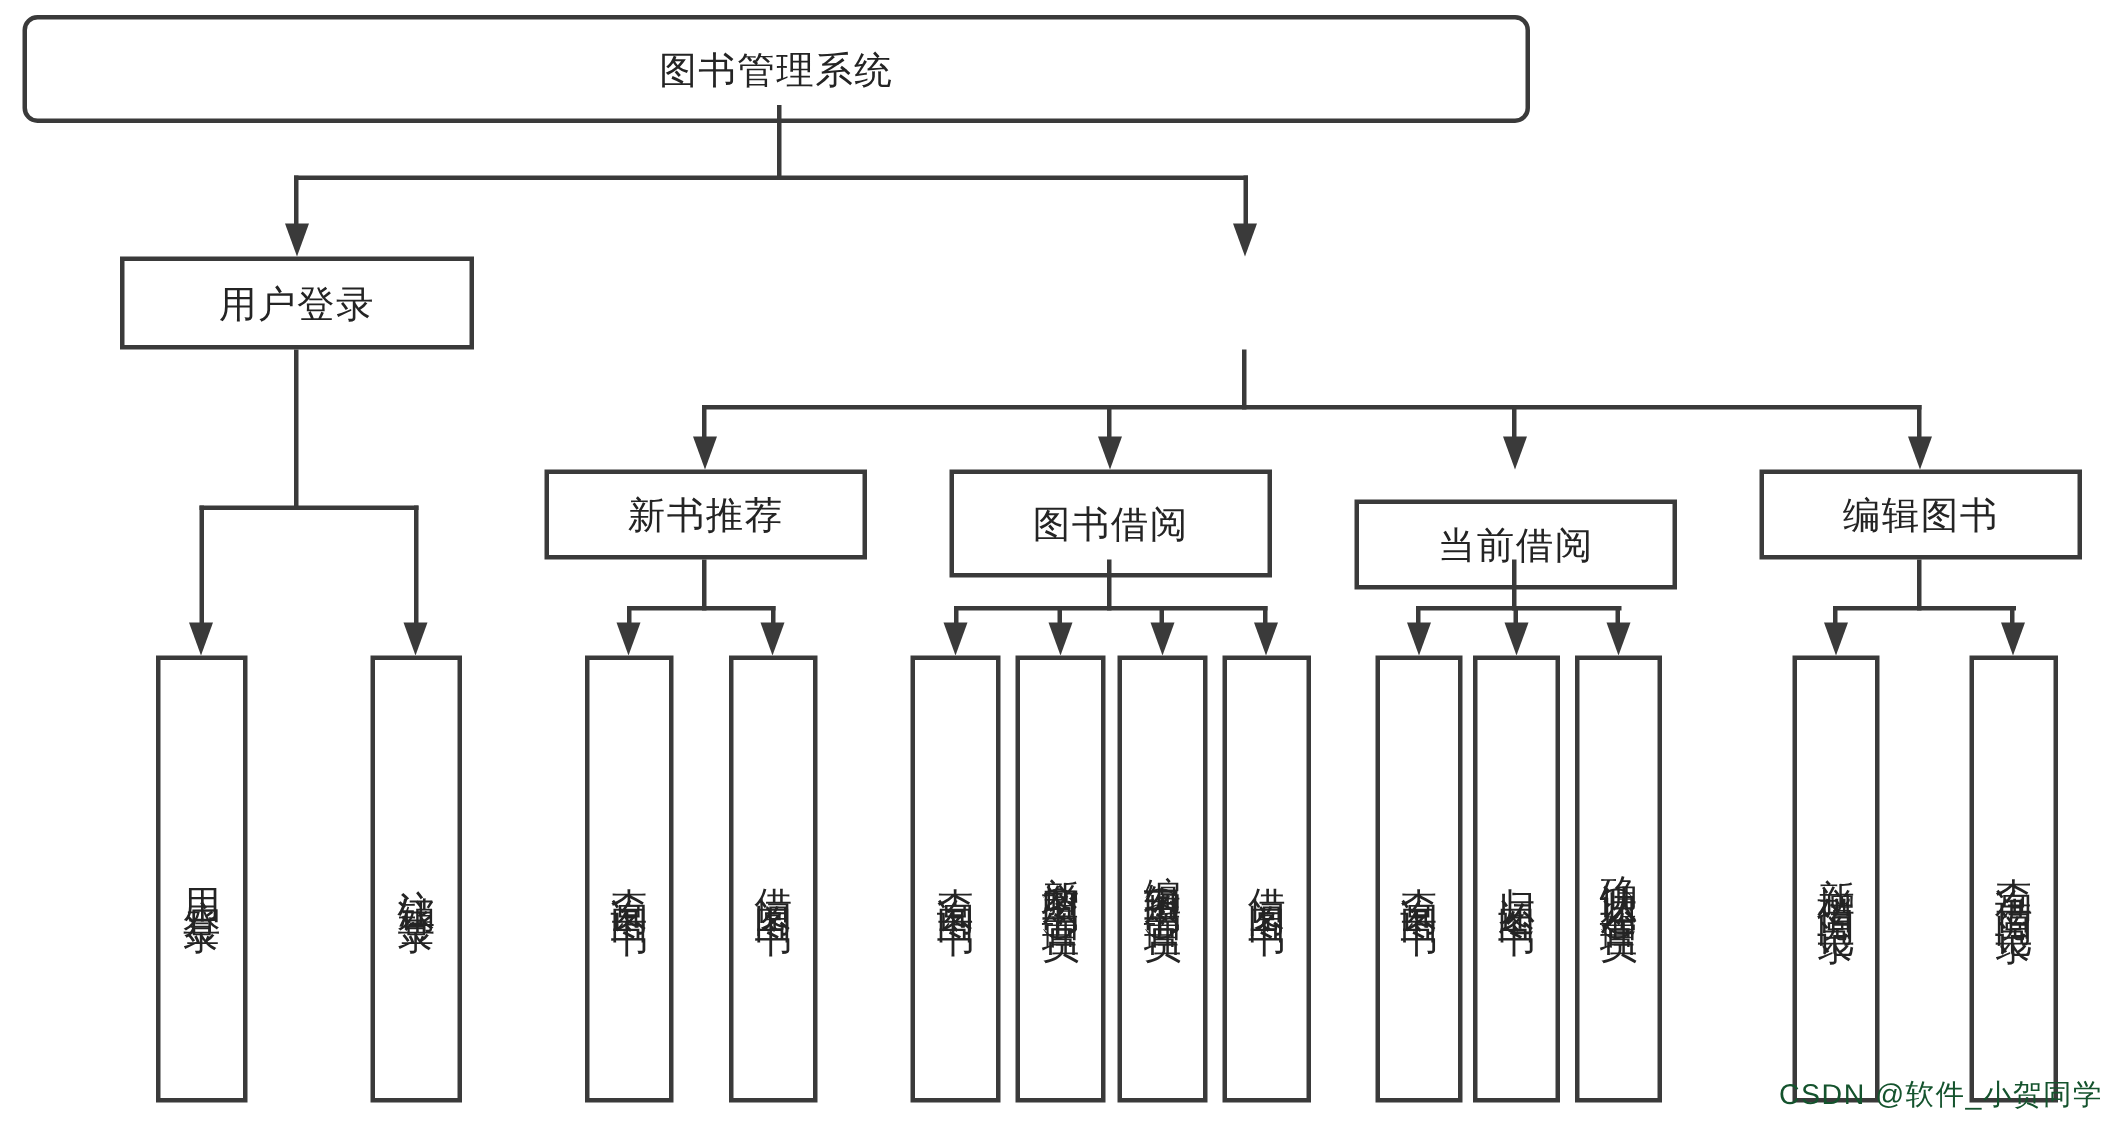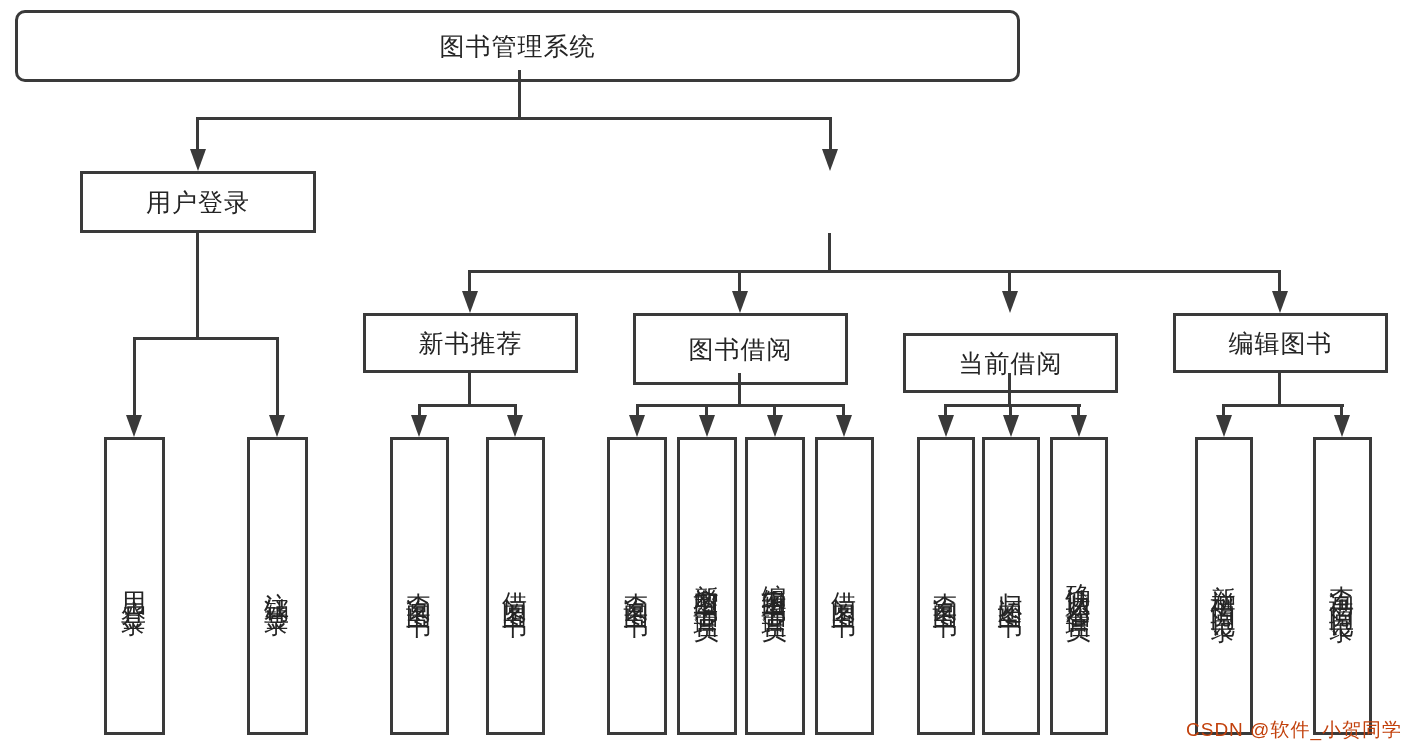--- a/index.html
+++ b/index.html
@@ -19,21 +19,21 @@
   }
   .vbox.s9 { letter-spacing:5px; }
   .hline,.vline { position:absolute; background:#3a3a3a; }
   .arrow {
     position:absolute; width:0; height:0;
     border-left:8px solid transparent; border-right:8px solid transparent;
     border-top:22px solid #3a3a3a;
   }
   .watermark {
     position:absolute; left:1186px; top:717px; font-size:19px;
-    color:#c2410c; letter-spacing:1px; white-space:nowrap;
+    color:#14532d; letter-spacing:1px; white-space:nowrap;
   }
 </style>
 </head>
 <body>
 
 <div class="canvas">
 
   <div class="box" style="left:15px;top:10px;width:1005px;height:72px;border-radius:10px;">图书管理系统</div>
 
   <div class="vline" style="left:518px;top:70px;width:3px;height:50px;"></div>

